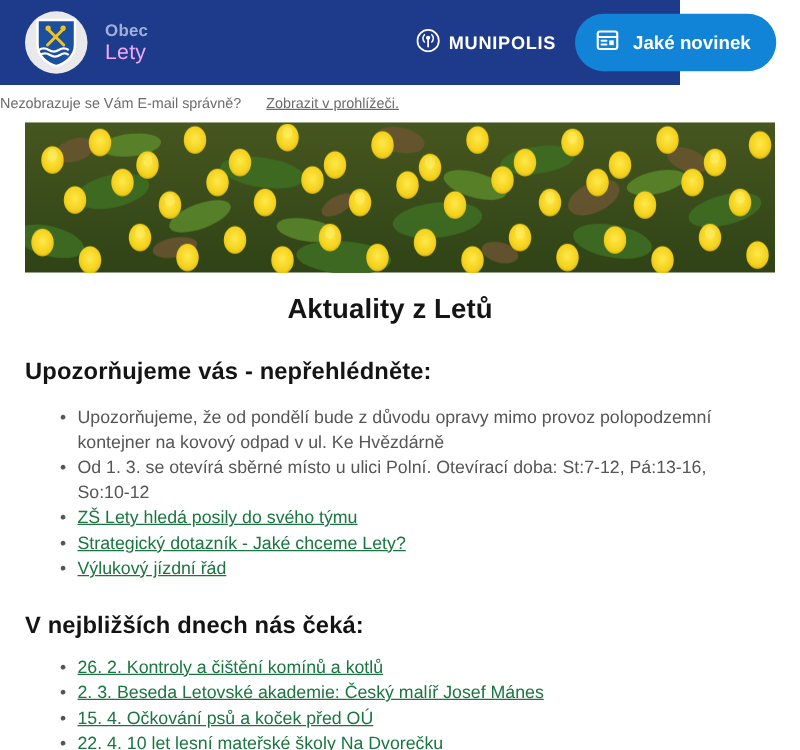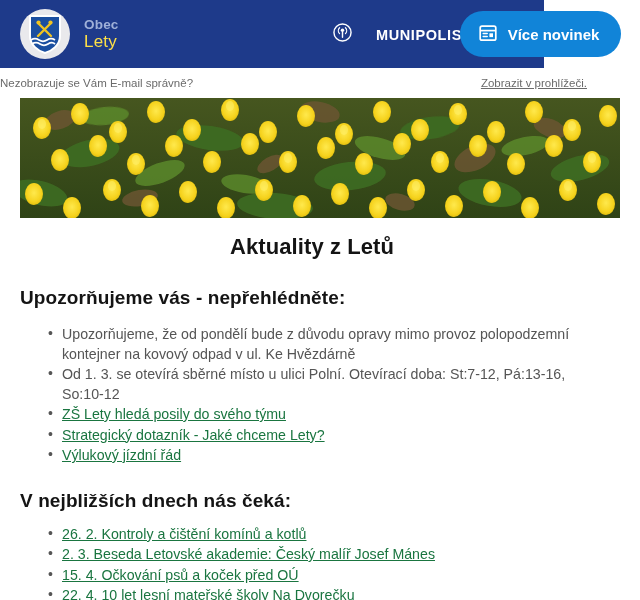--- a/index.html
+++ b/index.html
@@ -39,33 +39,33 @@
     margin-left: 14px;
     line-height: 1.12;
   }
   .brand-sub {
     color: #9fb0d8;
     font-size: 13.5px;
     font-weight: bold;
     letter-spacing: .2px;
   }
   .brand-main {
-    color: #fde047;
+    color: #f0abfc;
     font-size: 17px;
     font-weight: normal;
     letter-spacing: .2px;
   }
 
   .muni {
     position: absolute;
     left: 333px;
     top: 23px;
     display: flex;
     align-items: center;
-    gap: 24px;
+    gap: 7px;
   }
   .muni-word {
     color: #ffffff;
     font-size: 14.5px;
     font-weight: bold;
     letter-spacing: .6px;
   }
 
   .news-btn {
     position: absolute;
@@ -88,24 +88,24 @@
     padding: 0 4px 0 0;
   }
 
   
   .notice {
     width: 587px;
     height: 30px;
     background: #ffffff;
     display: flex;
     align-items: center;
-    justify-content: space-between;
+    justify-content: flex-start;
     font-size: 11.5px;
     color: #6b6b6b;
-    gap: 3px;
+    gap: 20px;
   }
   .notice a {
     color: #6b6b6b;
     text-decoration: underline;
   }
 
   
   .hero-wrap {
     width: 640px;
     padding: 0 20px;
@@ -206,21 +206,21 @@
 
   <button class="news-btn">
     <span>
       <svg width="20" height="20" viewBox="0 0 20 20">
         <rect x="2.2" y="3.2" width="15.6" height="14" rx="1.8" fill="none" stroke="#ffffff" stroke-width="1.7"></rect>
         <path d="M2.2 7.6 H17.8" stroke="#ffffff" stroke-width="1.7"></path>
         <path d="M5.2 10.6 H9.2 M5.2 13.6 H9.2" stroke="#ffffff" stroke-width="1.5" stroke-linecap="round"></path>
         <rect x="11.4" y="10.3" width="3.6" height="3.8" fill="#ffffff"></rect>
       </svg>
     </span>
-    <span>Více novinek</span>
+    <span>Jaké novinek</span>
   </button>
 </div>
 
 <div class="notice">
   <span>Nezobrazuje se Vám E-mail správně?</span>
   <a href="#">Zobrazit v prohlížeči.</a>
 </div>
 
 <div class="hero-wrap">
   <div class="hero">

